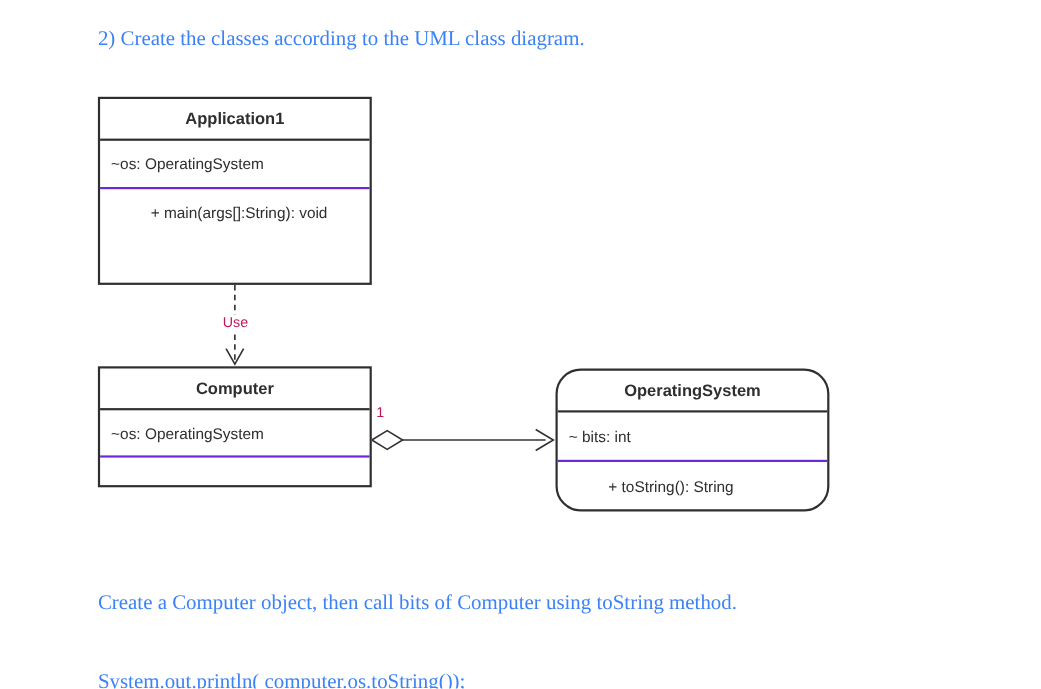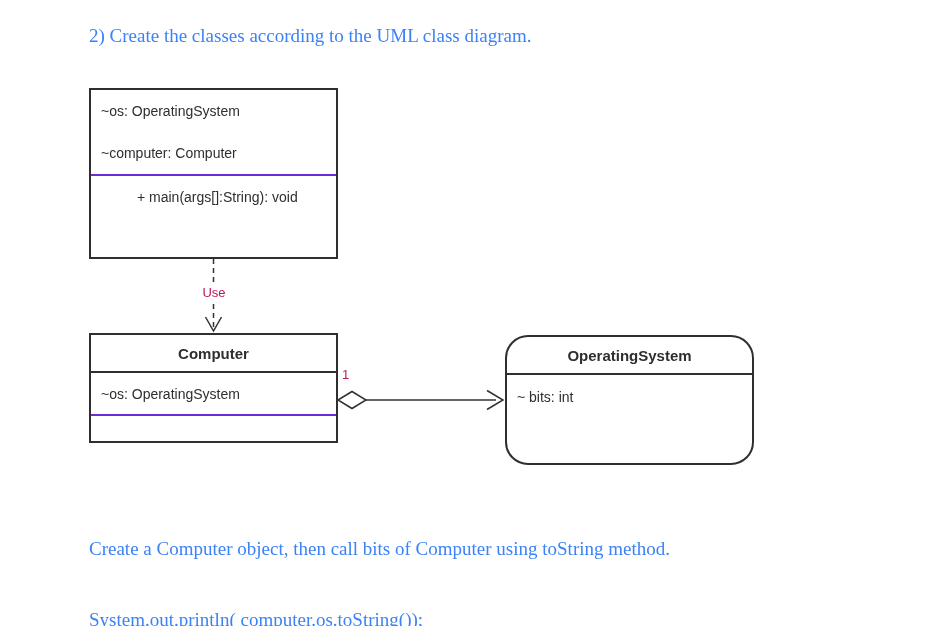--- a/index.html
+++ b/index.html
@@ -93,23 +93,23 @@
   </g>
 
   <g stroke="#333333" stroke-width="1.5">
     <line x1="366" y1="400" x2="496" y2="400"></line>
     <path d="M 338 400 L 352 391.5 L 366 400 L 352 408.5 Z" fill="#ffffff"></path>
     <path d="M 487 390.5 L 503 400 L 487 409.5" fill="none"></path>
   </g>
 </svg>
 
 <div class="uml-class" id="app-box">
+  <div class="uml-title">Application1</div>
   <div class="uml-attrs">
     <div class="uml-row">~os: OperatingSystem</div>
-    <div class="uml-row">~computer: Computer</div>
   </div>
   <div class="uml-methods">
     <div class="uml-row">+ main(args[]:String): void</div>
   </div>
 </div>
 
 <div class="edge-label" id="use-label">Use</div>
 
 <div class="uml-class" id="comp-box">
   <div class="uml-title">Computer</div>
@@ -119,17 +119,20 @@
   <div class="uml-methods"></div>
 </div>
 
 <div class="edge-label" id="mult-label">1</div>
 
 <div class="uml-class" id="os-box">
   <div class="uml-title">OperatingSystem</div>
   <div class="uml-attrs">
     <div class="uml-row">~ bits: int</div>
   </div>
+  <div class="uml-methods">
+    <div class="uml-row">+ toString(): String</div>
+  </div>
 </div>
 
 <div class="serif-text" id="instruction-text">Create a Computer object, then call bits of Computer using toString method.</div>
 
 <div class="serif-text" id="code-text">System.out.println( computer.os.toString());</div>
 
 </body></html>

